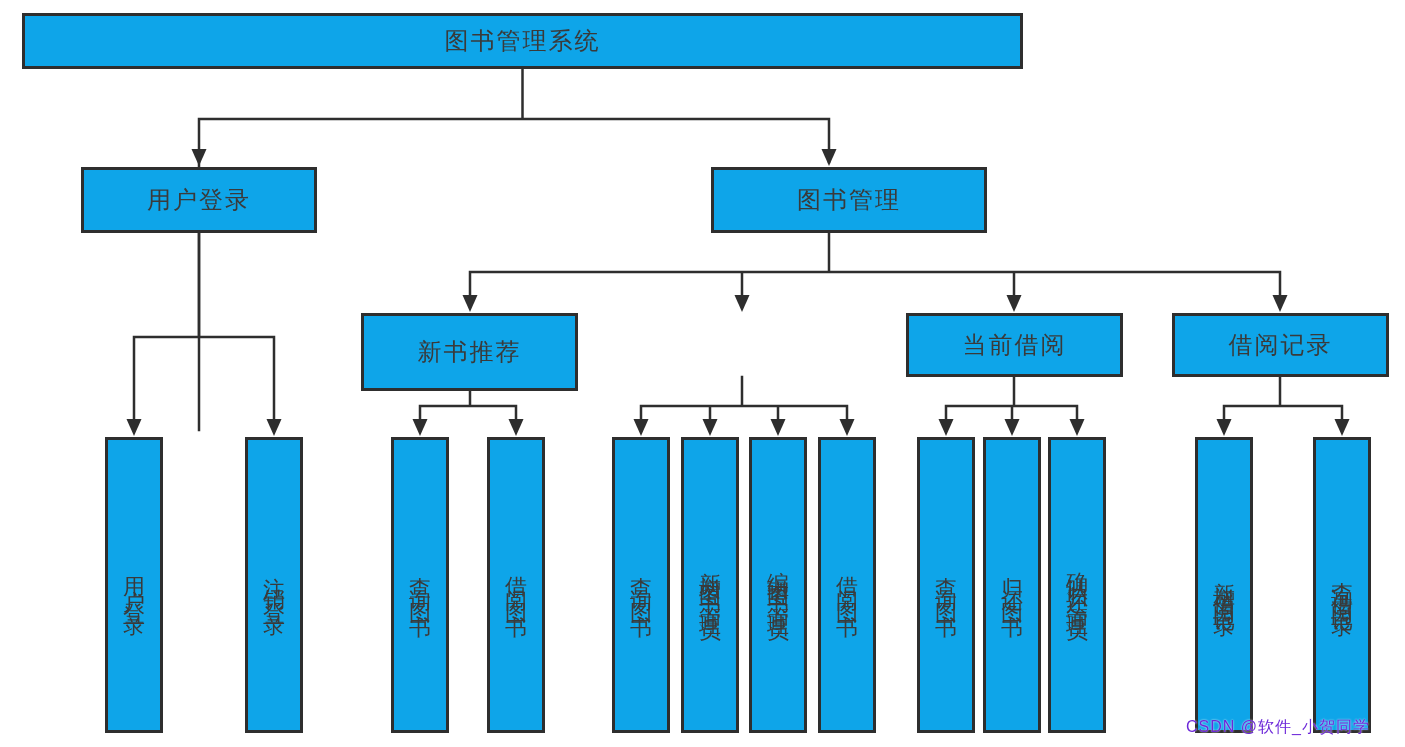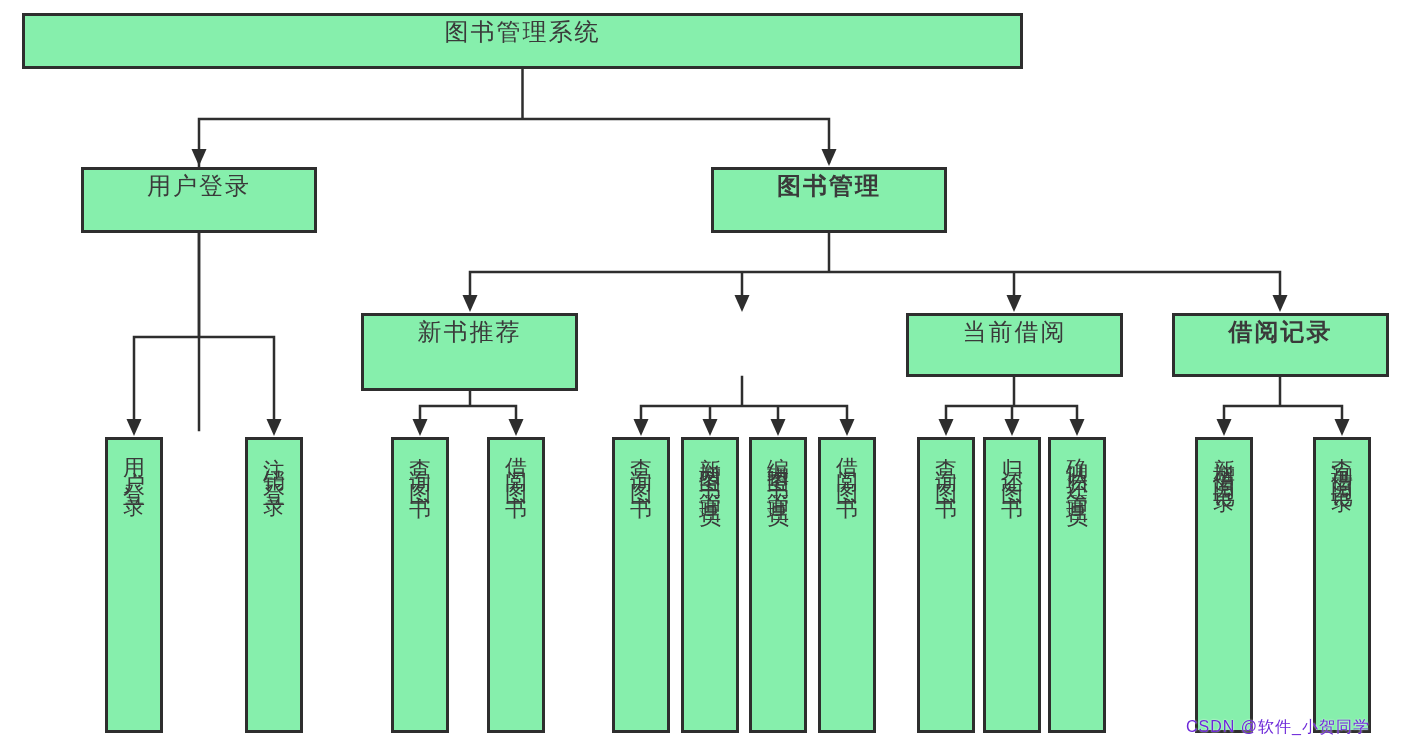--- a/index.html
+++ b/index.html
@@ -20,23 +20,23 @@
     left: 0;
     top: 0;
     width: 1405px;
     height: 747px;
     pointer-events: none;
   }
   .box {
     position: absolute;
     box-sizing: border-box;
     border: 3px solid #2e2e2e;
-    background: #86efac;
+    background: #0ea5e9;
     display: flex;
-    align-items: flex-start;
+    align-items: center;
     justify-content: center;
     color: #3a3a3a;
   }
   .hbox {
     font-size: 24px;
     letter-spacing: 2px;
     white-space: nowrap;
   }
   .leaf {
     top: 437px;
@@ -48,25 +48,25 @@
     writing-mode: vertical-rl;
     text-orientation: mixed;
     line-height: 1;
   }
   .ls .vtext { letter-spacing: 13px; }
   .ll .vtext { letter-spacing: 7px; }
 
   
   .n-root           { left: 22px;   top: 13px;  width: 1001px; height: 56px; }
   .n-user-login     { left: 81px;   top: 167px; width: 236px;  height: 66px; }
-  .n-book-mgmt      { left: 711px;  top: 167px; width: 236px;  height: 66px; font-weight: bold; }
+  .n-book-mgmt      { left: 711px;  top: 167px; width: 276px;  height: 66px; }
   .n-new-books      { left: 361px;  top: 313px; width: 217px;  height: 78px; }
   .n-book-borrow    { left: 634px;  top: 313px; width: 217px;  height: 64px; }
   .n-current-borrow { left: 906px;  top: 313px; width: 217px;  height: 64px; }
-  .n-borrow-records { left: 1172px; top: 313px; width: 217px;  height: 64px; font-weight: bold; }
+  .n-borrow-records { left: 1172px; top: 313px; width: 217px;  height: 64px; }
 
   .lf-u1 { left: 105px; }
   .lf-u2 { left: 245px; }
   .lf-n1 { left: 391px; }
   .lf-n2 { left: 487px; }
   .lf-b1 { left: 612px; }
   .lf-b2 { left: 681px; }
   .lf-b3 { left: 749px; }
   .lf-b4 { left: 818px; }
   .lf-c1 { left: 917px; }

